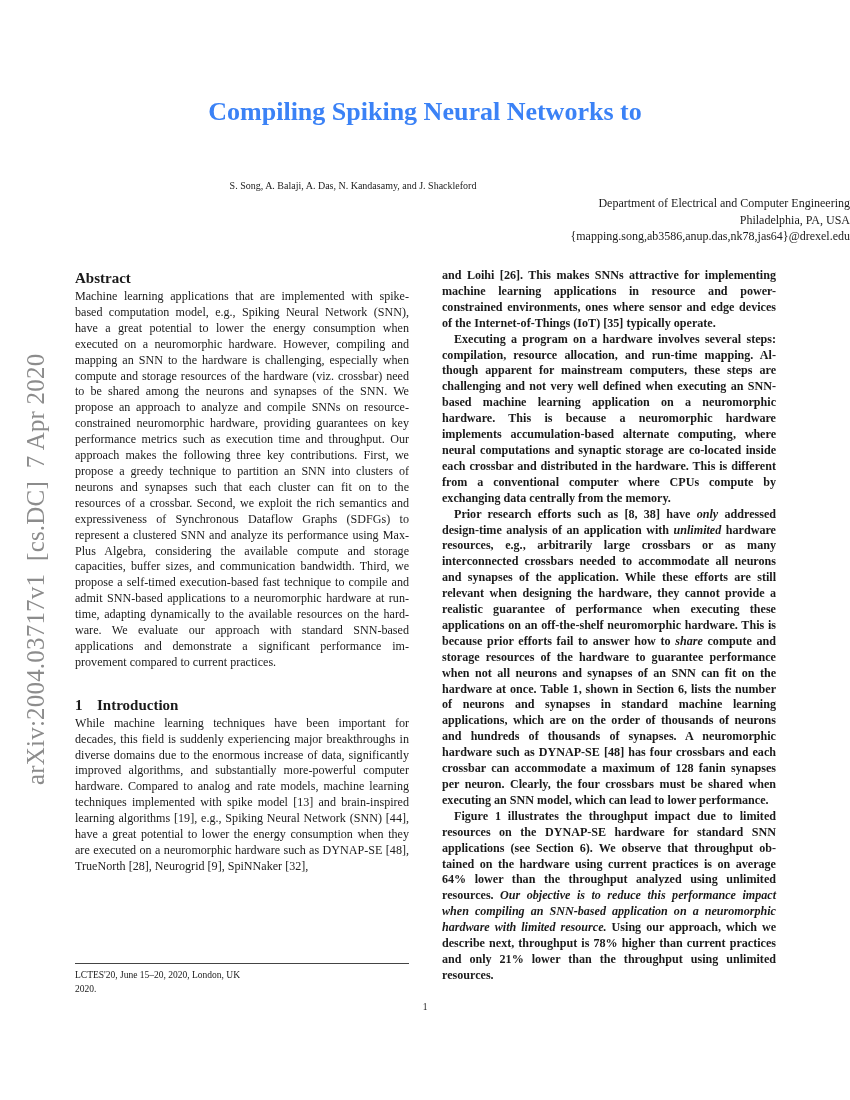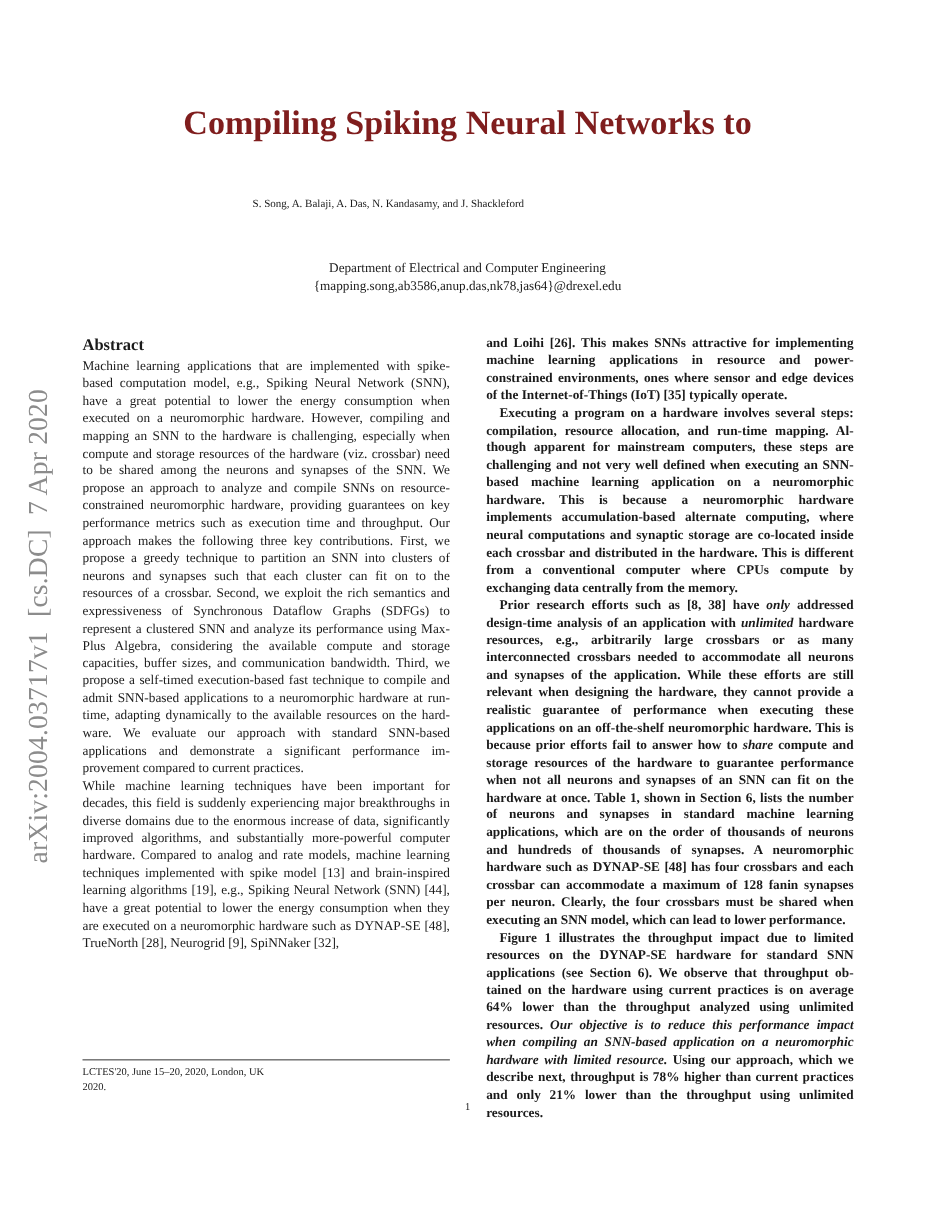--- a/index.html
+++ b/index.html
@@ -6,32 +6,32 @@
   body { width: 850px; height: 1100px; position: relative; overflow: hidden;
          font-family: "Liberation Serif", "DejaVu Serif", serif; color: #1a1a1a; }
   .arxiv-stamp {
     position: absolute; left: 22px; top: 785px;
     transform-origin: left top; transform: rotate(-90deg);
     font-family: "Liberation Serif", serif; font-size: 25px; color: #8c8c8c;
     white-space: pre; letter-spacing: 0.2px;
   }
   .title {
     position: absolute; left: 0; width: 850px; top: 96px; text-align: center;
-    font-weight: bold; font-size: 31px; line-height: 32px; color: #7f1d1d;
+    font-weight: bold; font-size: 26px; line-height: 32px; color: #3b82f6;
   }
   .authors {
     position: absolute; left: 13px; width: 680px; top: 177px; text-align: center;
     font-size: 10px; line-height: 18px;
   }
   .affil {
-    position: absolute; left: 0; width: 850px; top: 195px; text-align: center;
-    font-size: 12px; line-height: 16.5px; margin-top: 40px;
+    position: absolute; left: 0; width: 850px; top: 195px; text-align: right;
+    font-size: 12px; line-height: 16.5px;
   }
   .col { position: absolute; width: 334px; font-size: 12.1px; line-height: 15.9px;
-         text-align: justify; hyphens: manual; margin-top: 36px; }
+         text-align: justify; hyphens: manual; }
   .col.left { left: 75px; top: 268px; }
   .col.right { left: 442px; top: 268px; font-weight: bold; }
   .heading { font-weight: bold; font-size: 15px; line-height: 20px; margin-bottom: 1px; }
   .heading.sec { margin-top: 24px; }
   .sec-num { display: inline-block; width: 22px; }
   p { margin: 0; }
   p.indent { text-indent: 12px; }
   em { font-style: italic; }
   .footer-rule { position: absolute; left: 75px; top: 963px; width: 334px; height: 0;
                  border-top: 1px solid #444; }
@@ -46,27 +46,31 @@
 <div class="arxiv-stamp">arXiv:2004.03717v1  [cs.DC]  7 Apr 2020</div>
 
 <div class="title">
   <div>Compiling Spiking Neural Networks to</div>
 </div>
 
 <div class="authors">S. Song, A. Balaji, A. Das, N. Kandasamy, and J. Shackleford</div>
 
 <div class="affil">
   <div>Department of Electrical and Computer Engineering</div>
+  <div>Philadelphia, PA, USA</div>
   <div>{mapping.song,ab3586,anup.das,nk78,jas64}@drexel.edu</div>
 </div>
 
 <div class="col left">
   <div class="heading">Abstract</div>
   <p>Machine learning applications that are implemented with spike-based computation model, e.g., Spiking Neural Net­work (SNN), have a great potential to lower the energy con­sumption when executed on a neuromorphic hardware. How­ever, compiling and mapping an SNN to the hardware is challenging, especially when compute and storage resources of the hardware (viz. crossbar) need to be shared among the neurons and synapses of the SNN. We propose an approach to analyze and compile SNNs on resource-constrained neu­romorphic hardware, providing guarantees on key perfor­mance metrics such as execution time and throughput. Our approach makes the following three key contributions. First, we propose a greedy technique to partition an SNN into clusters of neurons and synapses such that each cluster can fit on to the resources of a crossbar. Second, we exploit the rich semantics and expressiveness of Synchronous Dataflow Graphs (SDFGs) to represent a clustered SNN and analyze its performance using Max-Plus Algebra, considering the available compute and storage capacities, buffer sizes, and communication bandwidth. Third, we propose a self-timed execution-based fast technique to compile and admit SNN-based applications to a neuromorphic hardware at run-time, adapting dynamically to the available resources on the hard­ware. We evaluate our approach with standard SNN-based applications and demonstrate a significant performance im­provement compared to current practices.</p>
 
+  <div class="heading sec">
+    <span class="sec-num">1</span><span>Introduction</span>
+  </div>
   <p>While machine learning techniques have been important for decades, this field is suddenly experiencing major break­throughs in diverse domains due to the enormous increase of data, significantly improved algorithms, and substantially more-powerful computer hardware. Compared to analog and rate models, machine learning techniques implemented with spike model [13] and brain-inspired learning algorithms [19], e.g., Spiking Neural Network (SNN) [44], have a great po­tential to lower the energy consumption when they are executed on a neuromorphic hardware such as DYNAP-SE [48], TrueNorth [28], Neurogrid [9], SpiNNaker [32],</p>
 </div>
 
 <div class="col right">
   <p>and Loihi [26]. This makes SNNs attractive for implement­ing machine learning applications in resource and power-constrained environments, ones where sensor and edge de­vices of the Internet-of-Things (IoT) [35] typically operate.</p>
   <p class="indent">Executing a program on a hardware involves several steps: compilation, resource allocation, and run-time mapping. Al­though apparent for mainstream computers, these steps are challenging and not very well defined when executing an SNN-based machine learning application on a neuromor­phic hardware. This is because a neuromorphic hardware implements accumulation-based alternate computing, where neural computations and synaptic storage are co-located in­side each crossbar and distributed in the hardware. This is different from a conventional computer where CPUs com­pute by exchanging data centrally from the memory.</p>
   <p class="indent"><span>Prior research efforts such as [8, 38] have </span><em>only</em><span> addressed design-time analysis of an application with </span><em>unlimited</em><span> hard­ware resources, e.g., arbitrarily large crossbars or as many interconnected crossbars needed to accommodate all neu­rons and synapses of the application. While these efforts are still relevant when designing the hardware, they cannot provide a realistic guarantee of performance when executing these applications on an off-the-shelf neuromorphic hard­ware. This is because prior efforts fail to answer how to </span><em>share</em><span> compute and storage resources of the hardware to guarantee performance when not all neurons and synapses of an SNN can fit on the hardware at once. Table 1, shown in Section 6, lists the number of neurons and synapses in standard machine learning applications, which are on the order of thousands of neurons and hundreds of thousands of synapses. A neuromorphic hardware such as DYNAP-SE [48] has four crossbars and each crossbar can accommodate a maximum of 128 fanin synapses per neuron. Clearly, the four crossbars must be shared when executing an SNN model, which can lead to lower performance.</span></p>
   <p class="indent"><span>Figure 1 illustrates the throughput impact due to limited resources on the DYNAP-SE hardware for standard SNN applications (see Section 6). We observe that throughput ob­tained on the hardware using current practices is on average 64% lower than the throughput analyzed using unlimited resources. </span><em>Our objective is to reduce this performance impact when compiling an SNN-based application on a neuromorphic hardware with limited resource.</em><span> Using our approach, which we describe next, throughput is 78% higher than current practices and only 21% lower than the throughput using unlimited resources.</span></p>
 </div>
 

